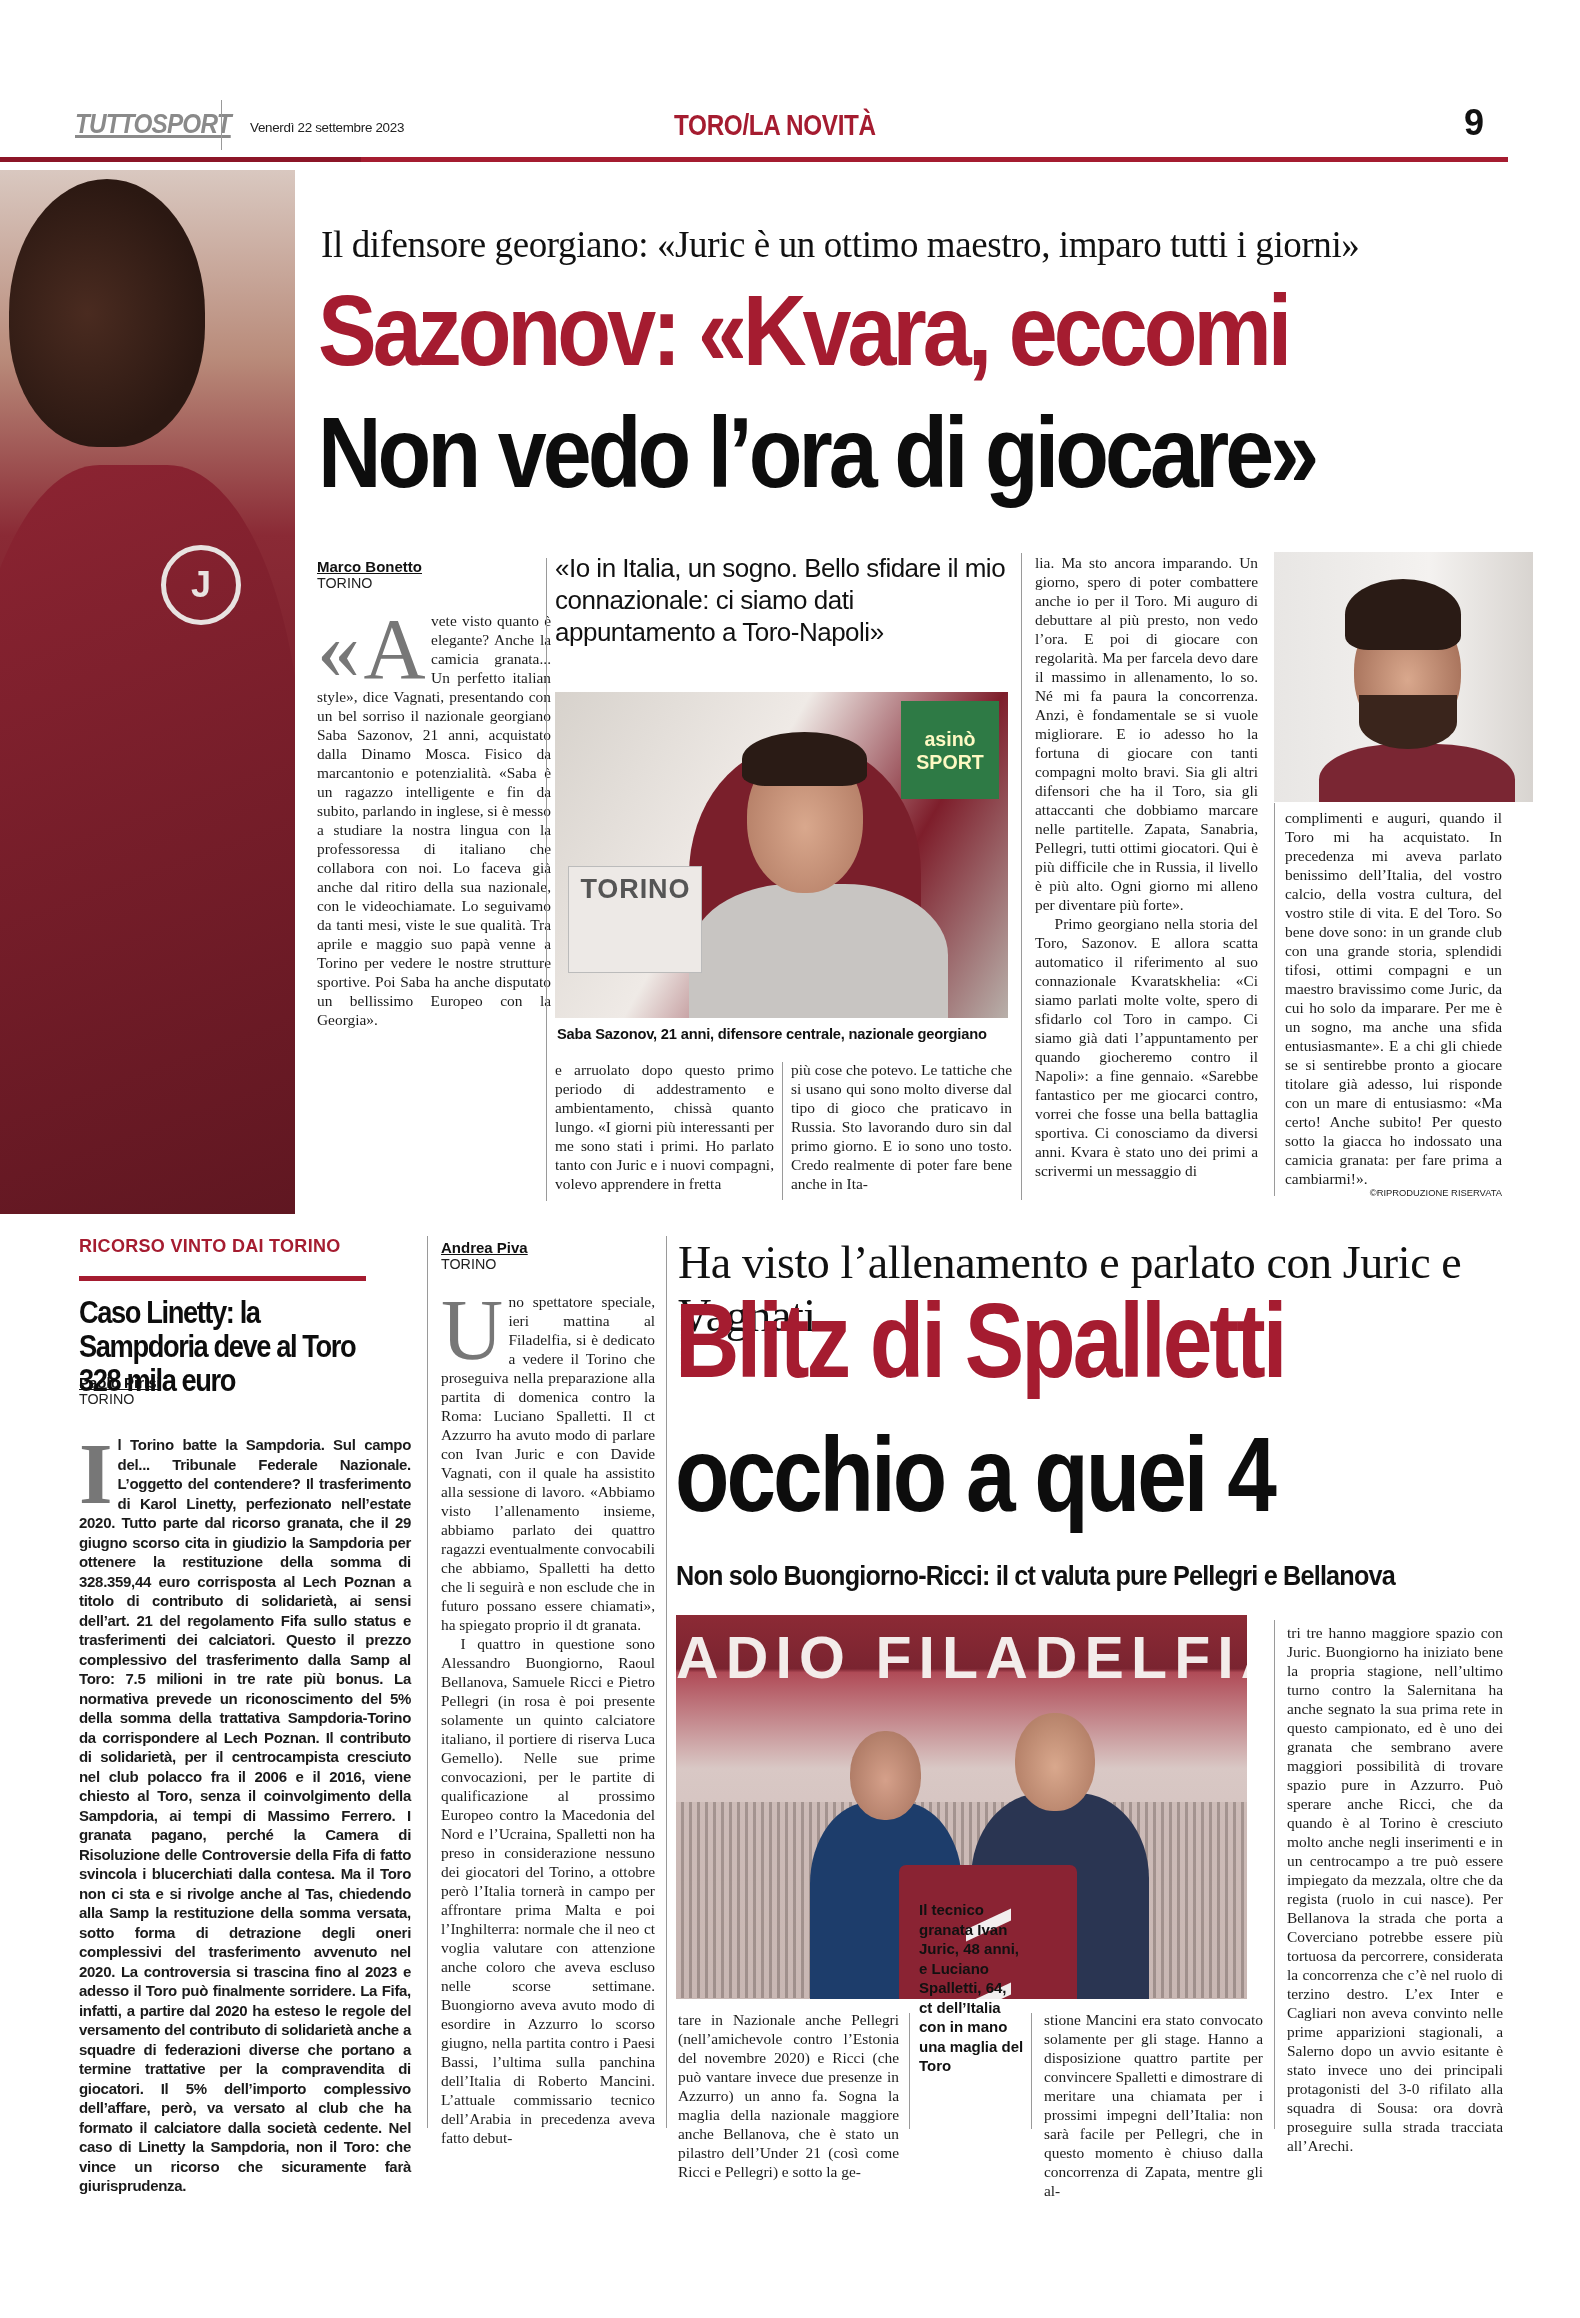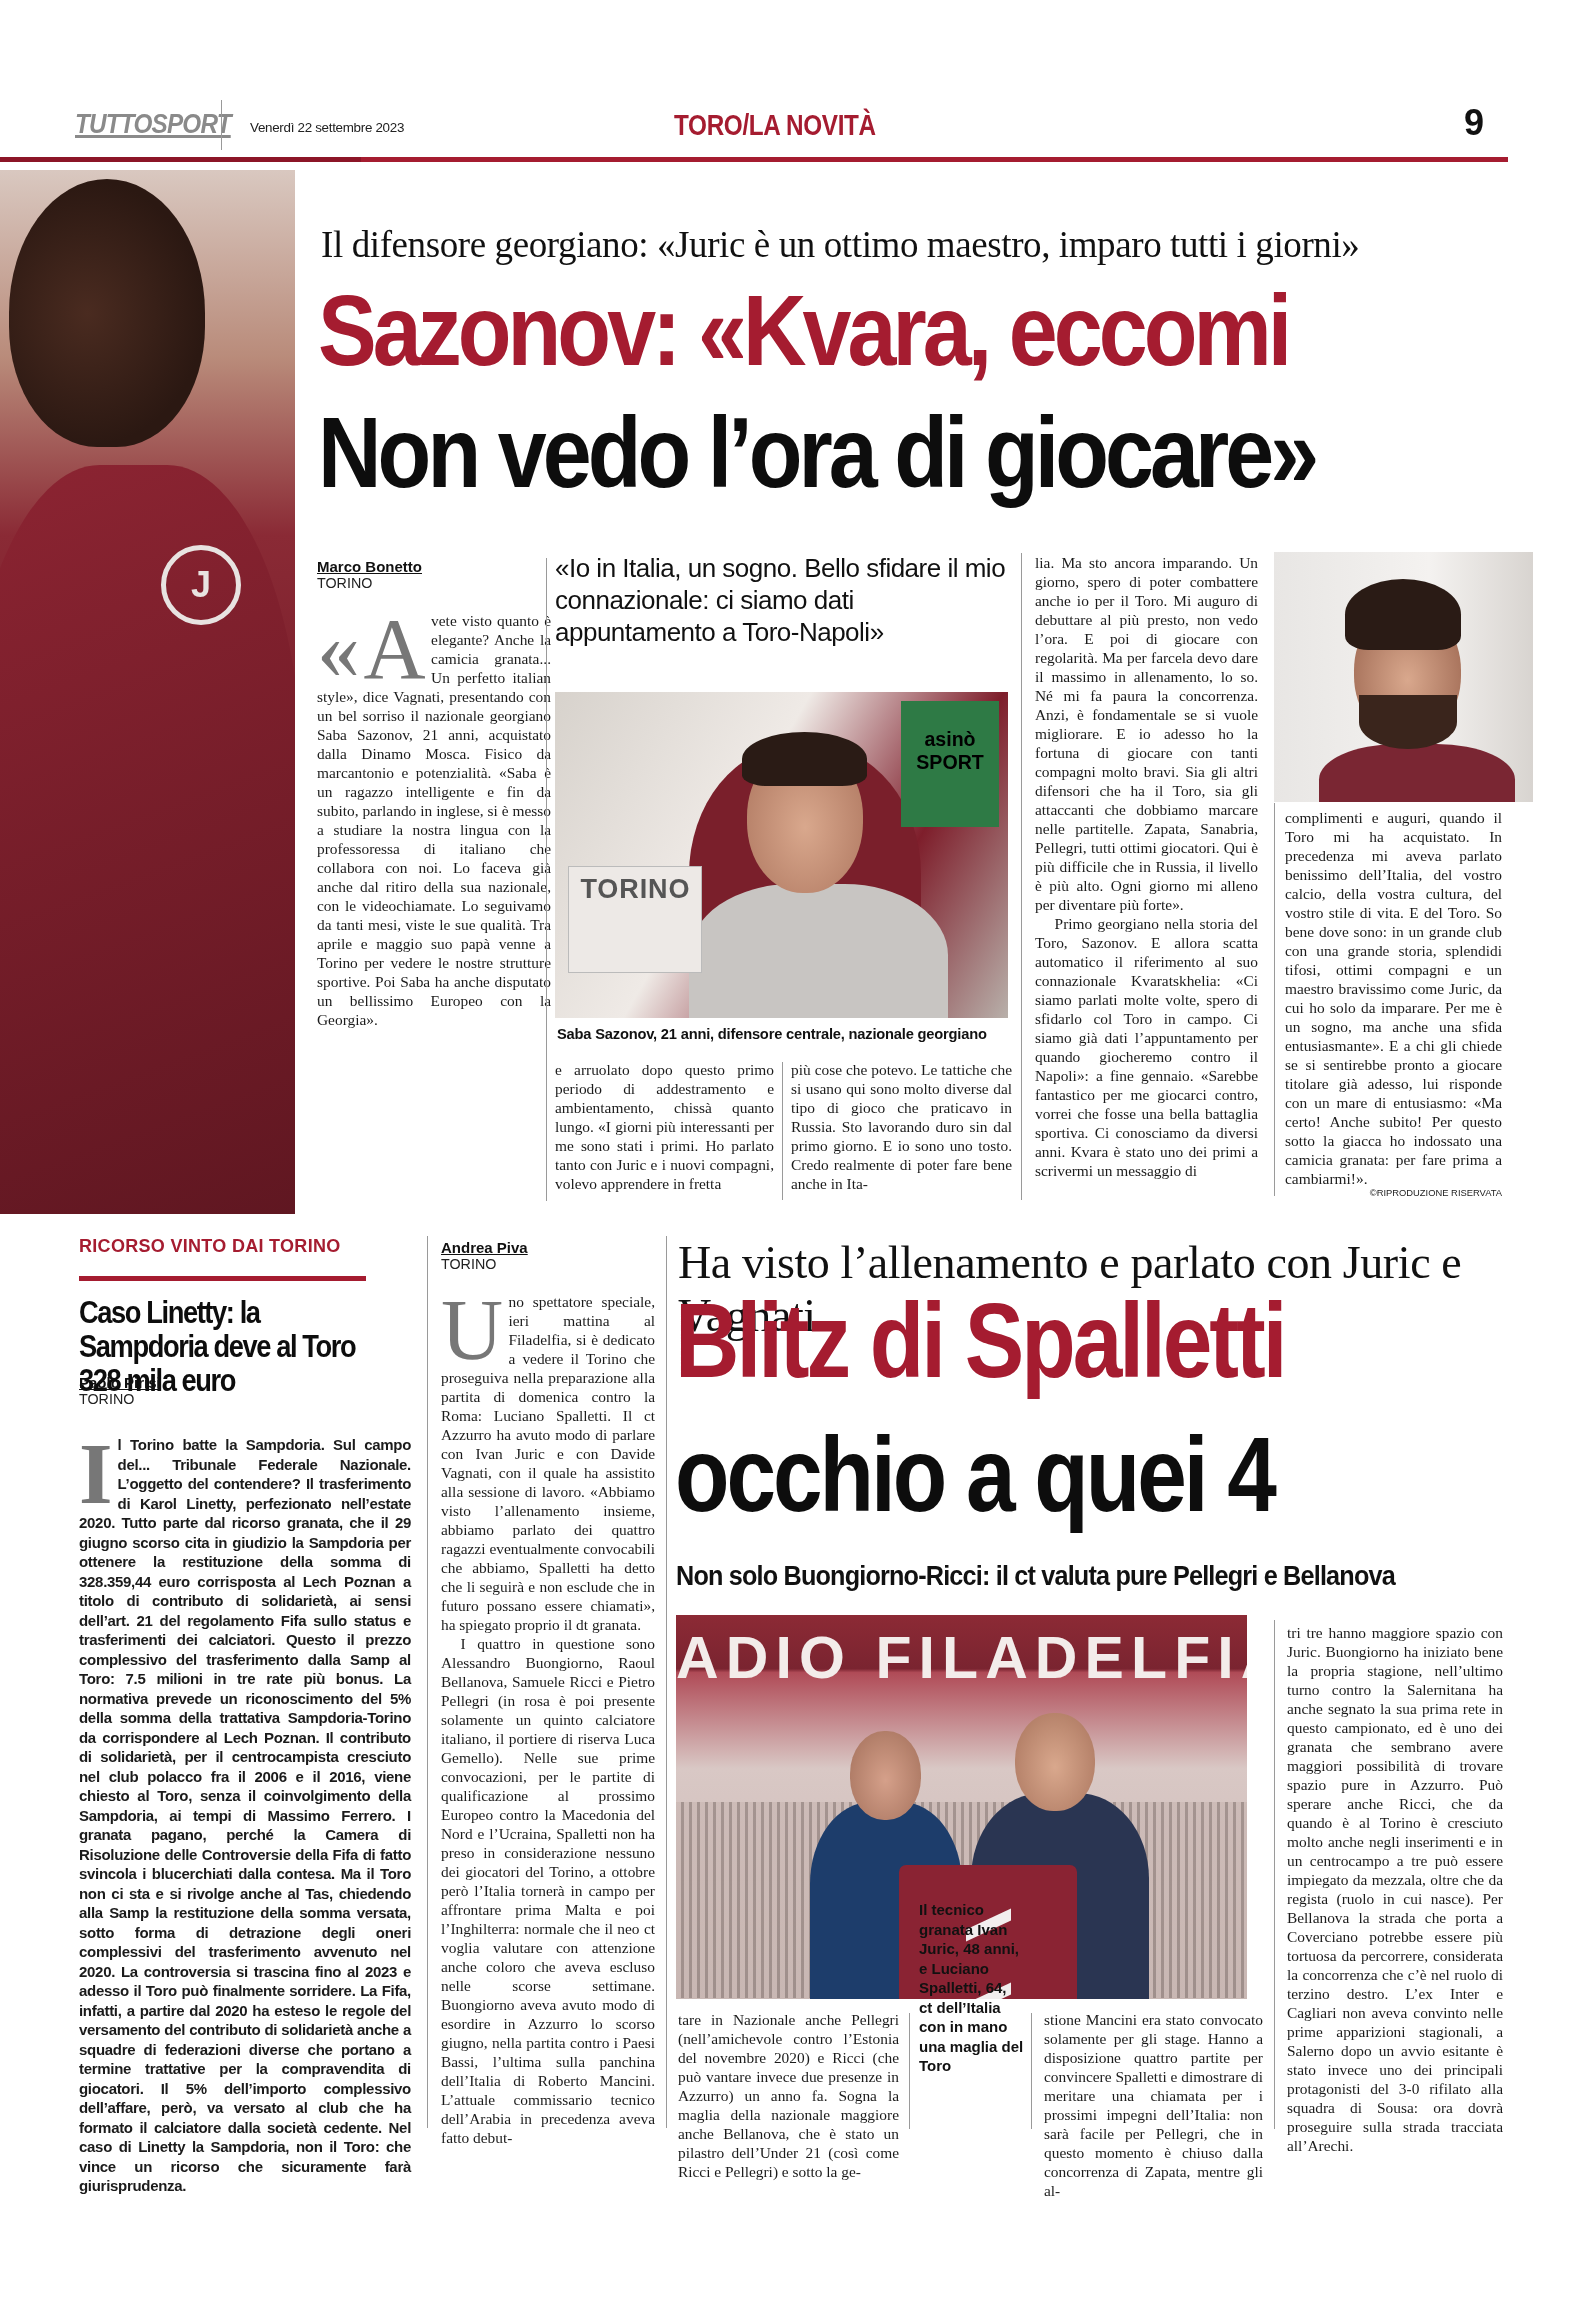--- a/index.html
+++ b/index.html
@@ -40,21 +40,21 @@
   .dropcap-quote { float: left; font-family: "Liberation Serif", serif; color: #777; font-size: 86px; line-height: 70px; margin-right: 3.6px; margin-top: 3.6px; }
 
   .pullquote { left: 555px; top: 552px; width: 455px; font-family: "Liberation Sans", sans-serif; font-weight: 400; font-size: 26px; line-height: 32px; color: #111; letter-spacing: -0.5px; }
 
   .photo-saba { left: 555px; top: 692px; width: 453px; height: 326px; background: linear-gradient(120deg, #d7d2cc 0%, #efeae6 40%, #7e1e2b 70%, #b8b0aa 100%); overflow: hidden; }
   .photo-saba .chair { position: absolute; left: 134px; top: 54px; width: 232px; height: 286px; border-radius: 45% 45% 9px 9px; background: #7a1f2b; }
   .photo-saba .face { position: absolute; left: 192px; top: 54px; width: 116px; height: 147px; border-radius: 48%; background: radial-gradient(ellipse at 50% 55%, #d9a88d 0%, #b78169 75%); }
   .photo-saba .hair { position: absolute; left: 187px; top: 40px; width: 125px; height: 54px; border-radius: 50% 50% 20% 20%; background: #2a1b15; }
   .photo-saba .jacket { position: absolute; left: 134px; top: 192px; width: 259px; height: 178px; border-radius: 40% 40% 0 0; background: #c8c5c2; }
   .photo-saba .board { position: absolute; left: 13.4px; top: 174px; width: 134px; height: 107px; background: #ede9e6; border: 1.8px solid #bbb; color: #555; font: 700 27px "Liberation Sans", sans-serif; text-align: center; padding-top: 7.1px; letter-spacing: 0.9px; }
-  .photo-saba .sponsor { position: absolute; right: 9px; top: 9px; width: 98px; height: 126px; background: #2e7a45; color: #000000; font: 700 19.6px "Liberation Sans", sans-serif; text-align: center; padding-top: 27px; }
+  .photo-saba .sponsor { position: absolute; right: 9px; top: 9px; width: 98px; height: 98px; background: #2e7a45; color: #fef9c3; font: 700 19.6px "Liberation Sans", sans-serif; text-align: center; padding-top: 27px; }
   .caption { font-family: "Liberation Sans", sans-serif; font-weight: 700; font-size: 14.7px; color: #111; letter-spacing: -0.2px; }
 
   .photo-portrait { left: 1274px; top: 552px; width: 259px; height: 250px; background: linear-gradient(90deg, #e8e6e4 0%, #f4f2f0 60%, #d8d4d0 100%); overflow: hidden; }
   .photo-portrait .face { position: absolute; left: 80px; top: 54px; width: 107px; height: 134px; border-radius: 48%; background: radial-gradient(ellipse at 50% 55%, #d9a88d 0%, #a8735c 75%); }
   .photo-portrait .hair { position: absolute; left: 71px; top: 27px; width: 116px; height: 71px; border-radius: 50% 50% 20% 20%; background: #2a1b15; }
   .photo-portrait .beard { position: absolute; left: 85px; top: 143px; width: 98px; height: 54px; border-radius: 0 0 50% 50%; background: #3a251c; }
   .photo-portrait .suit { position: absolute; left: 45px; top: 192px; width: 196px; height: 89px; border-radius: 40% 40% 0 0; background: #7a2633; }
 
   .copyright { font-family: "Liberation Sans", sans-serif; font-size: 9.4px; color: #222; text-align: right; }
 

